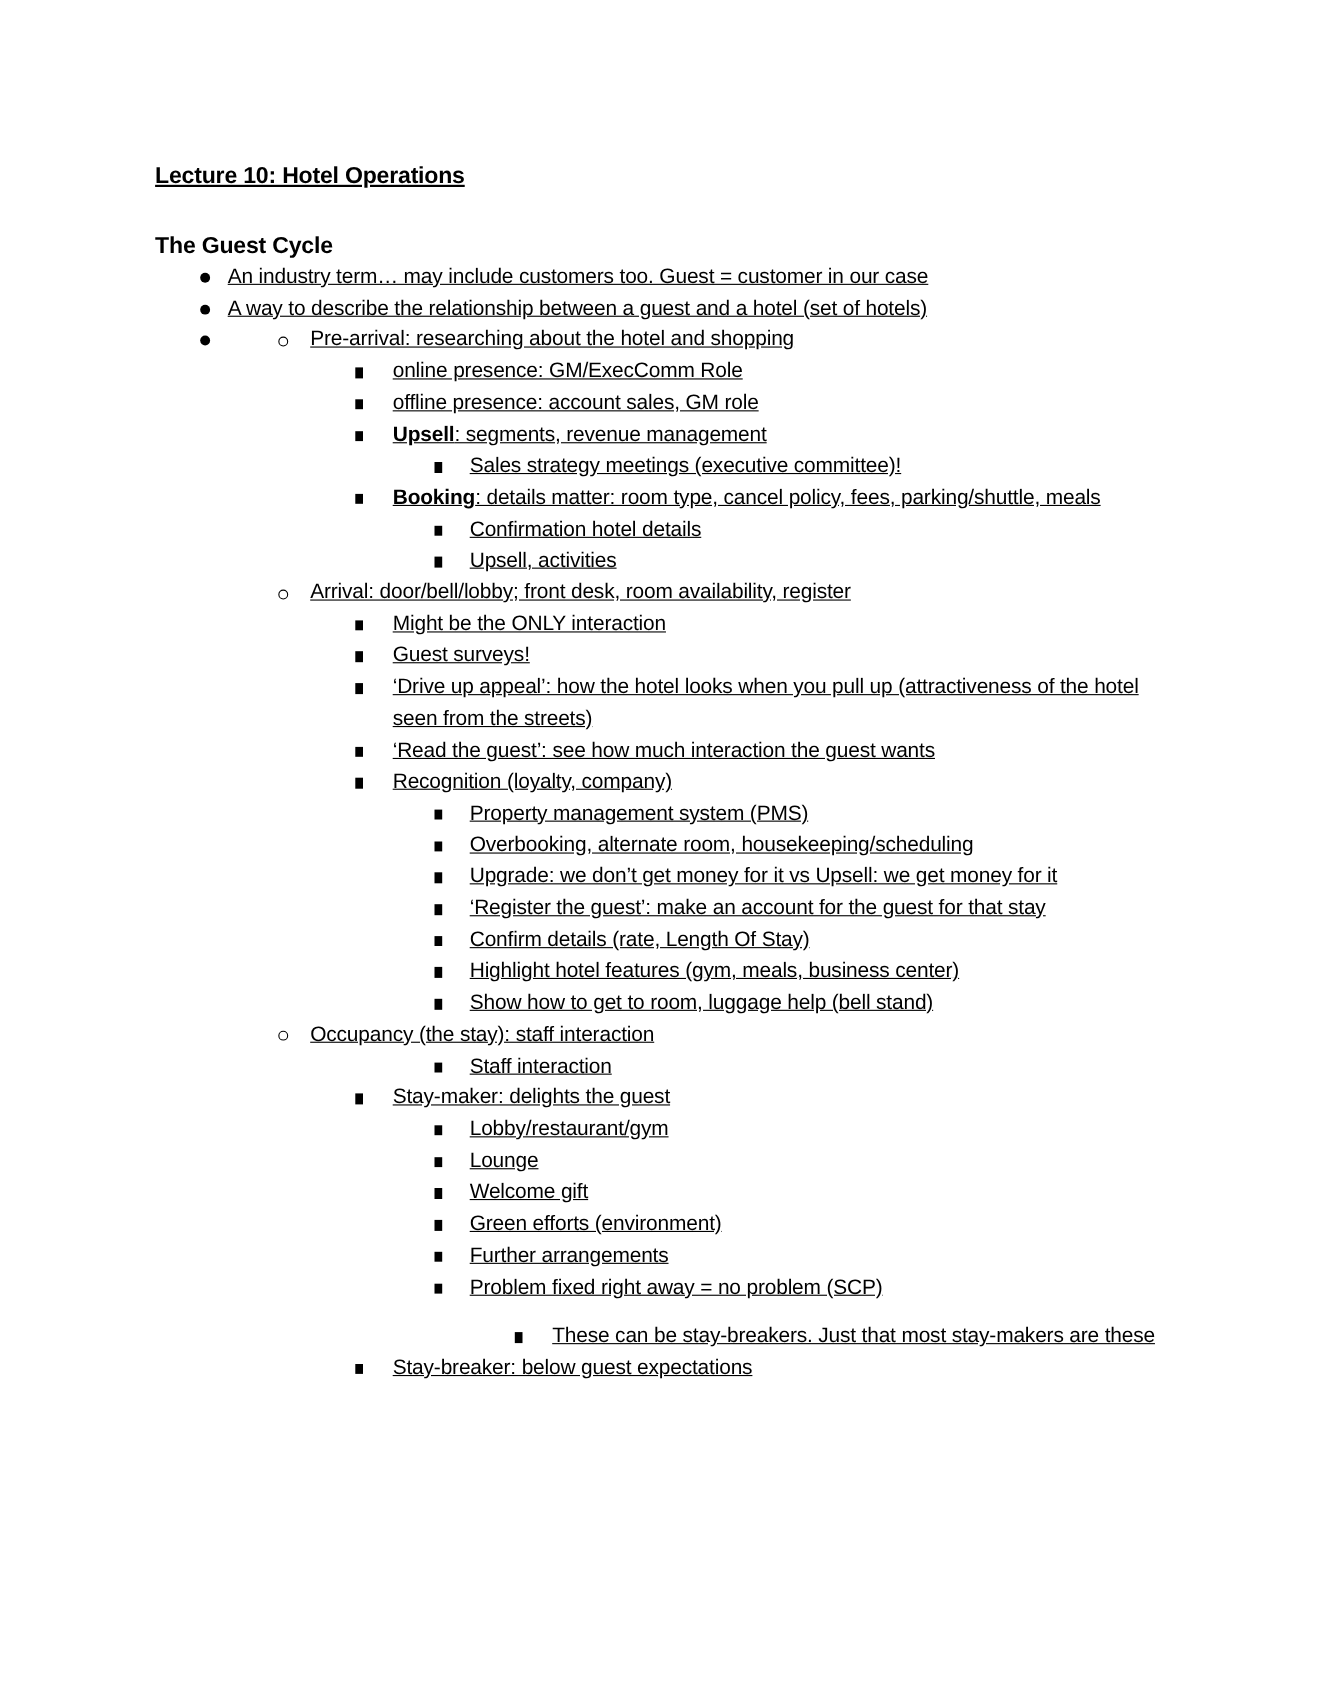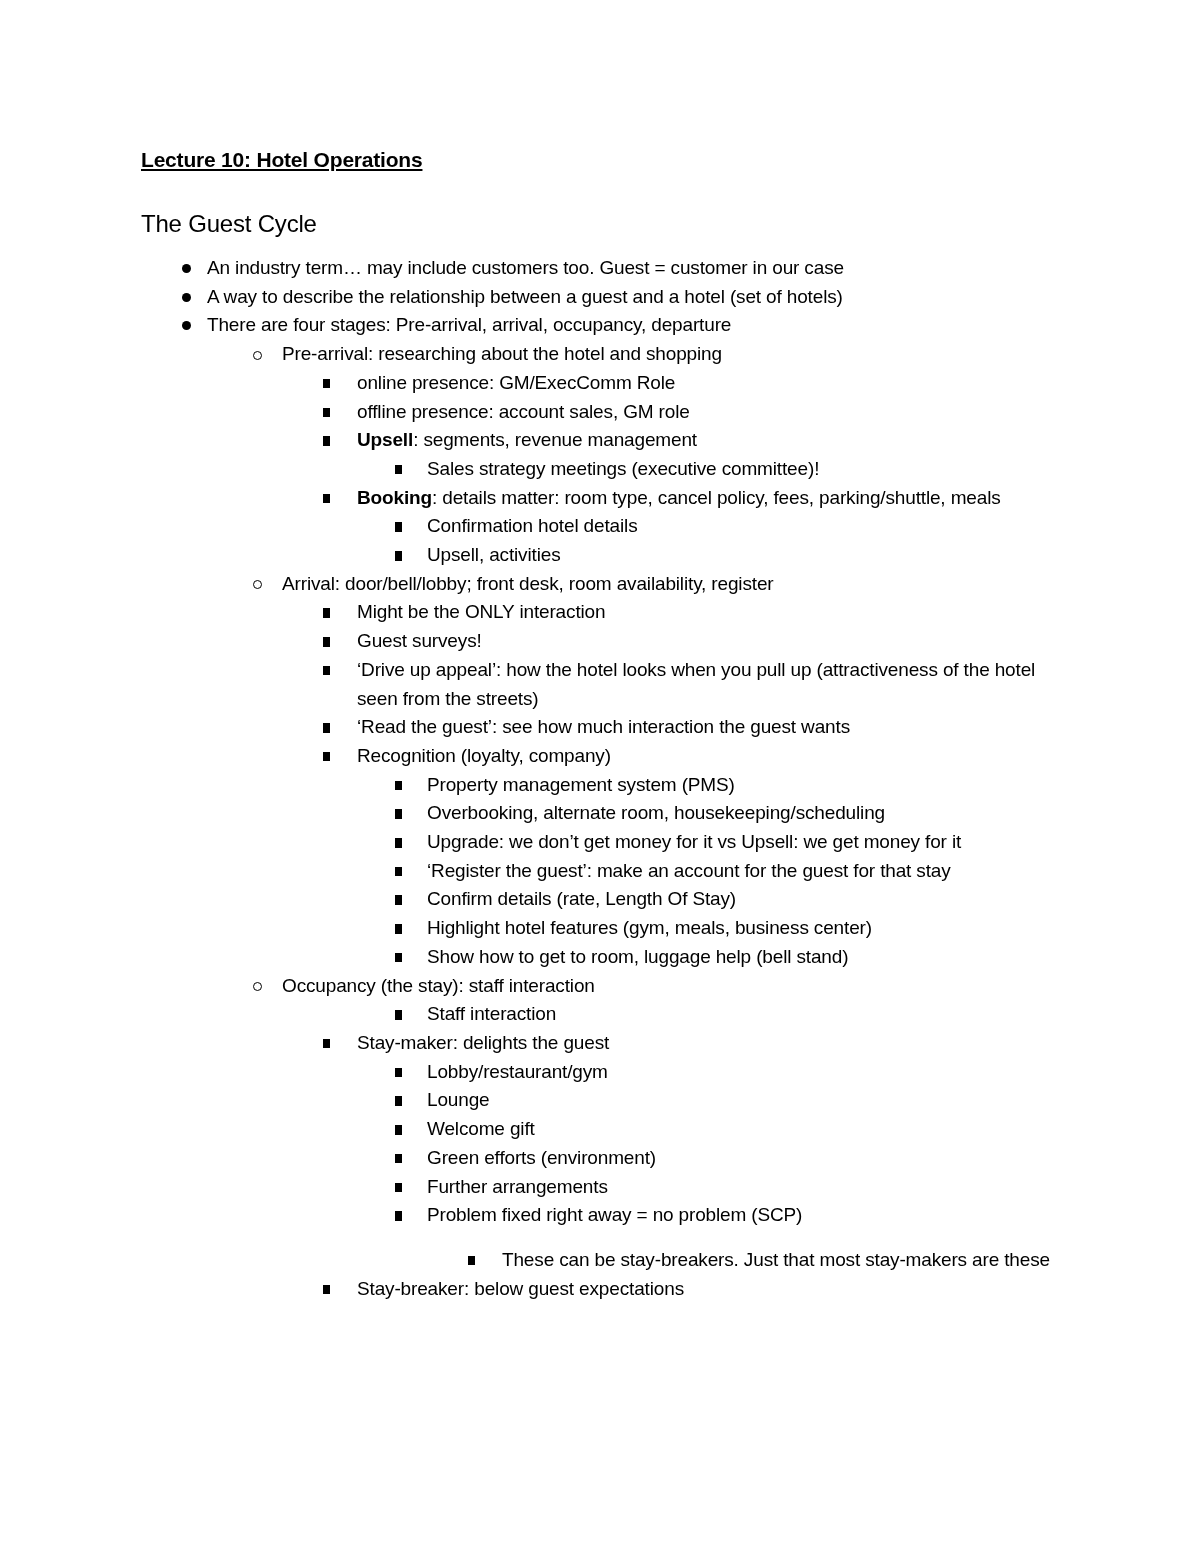--- a/index.html
+++ b/index.html
@@ -12,26 +12,26 @@
   }
   .page { padding:146px 104px 40px 141px; }
   .doc-title {
     font-size:21px; font-weight:bold;
     text-decoration:underline;
     line-height:28px;
     letter-spacing:-0.2px;
     margin-bottom:36px;
   }
   .section-heading {
-    font-size:24px; font-weight:normal;
+    font-size:21px; font-weight:bold;
     line-height:28px;
     letter-spacing:-0.2px;
-    margin-bottom:16px;
+    margin-bottom:0;
   }
-  ul.notes { list-style:none; width:922px; }
+  ul.notes { list-style:none; width:922px;text-decoration:underline; }
   li.item {
     position:relative;
     font-size:19px;
     line-height:28.7px;
     letter-spacing:-0.15px;
   }
   li.item .lead { font-weight:bold; }
   .marker { position:absolute; top:10px; display:inline-block; }
   .marker.disc   { width:9px; height:9px; background:#000; border-radius:50%; }
   .marker.circle { width:9px; height:9px; border:1.7px solid #000; border-radius:50%; background:transparent; top:10.5px; }
@@ -49,21 +49,21 @@
 </style>
 </head>
 <body>
 
 <div class="page">
   <div class="doc-title">Lecture 10: Hotel Operations</div>
   <div class="section-heading">The Guest Cycle</div>
   <ul class="notes" id="notes-list">
       <li class="item level-1"><span class="marker disc"></span><span class="text">An industry term… may include customers too. Guest = customer in our case</span></li>
       <li class="item level-1"><span class="marker disc"></span><span class="text">A way to describe the relationship between a guest and a hotel (set of hotels)</span></li>
-      <li class="item level-1"><span class="marker disc"></span><span class="text">There are four stages: Pre-arrival, arrival, occupancy, departure</span></li>
+      <li class="item level-1"><span class="marker disc"></span></li>
       <li class="item level-2"><span class="marker circle"></span><span class="text">Pre-arrival: researching about the hotel and shopping</span></li>
       <li class="item level-3"><span class="marker square"></span><span class="text">online presence: GM/ExecComm Role</span></li>
       <li class="item level-3"><span class="marker square"></span><span class="text">offline presence: account sales, GM role</span></li>
       <li class="item level-3"><span class="marker square"></span><span class="lead">Upsell</span><span class="text">: segments, revenue management</span></li>
       <li class="item level-4"><span class="marker square"></span><span class="text">Sales strategy meetings (executive committee)!</span></li>
       <li class="item level-3"><span class="marker square"></span><span class="lead">Booking</span><span class="text">: details matter: room type, cancel policy, fees, parking/shuttle, meals</span></li>
       <li class="item level-4"><span class="marker square"></span><span class="text">Confirmation hotel details</span></li>
       <li class="item level-4"><span class="marker square"></span><span class="text">Upsell, activities</span></li>
       <li class="item level-2"><span class="marker circle"></span><span class="text">Arrival: door/bell/lobby; front desk, room availability, register</span></li>
       <li class="item level-3"><span class="marker square"></span><span class="text">Might be the ONLY interaction</span></li>

